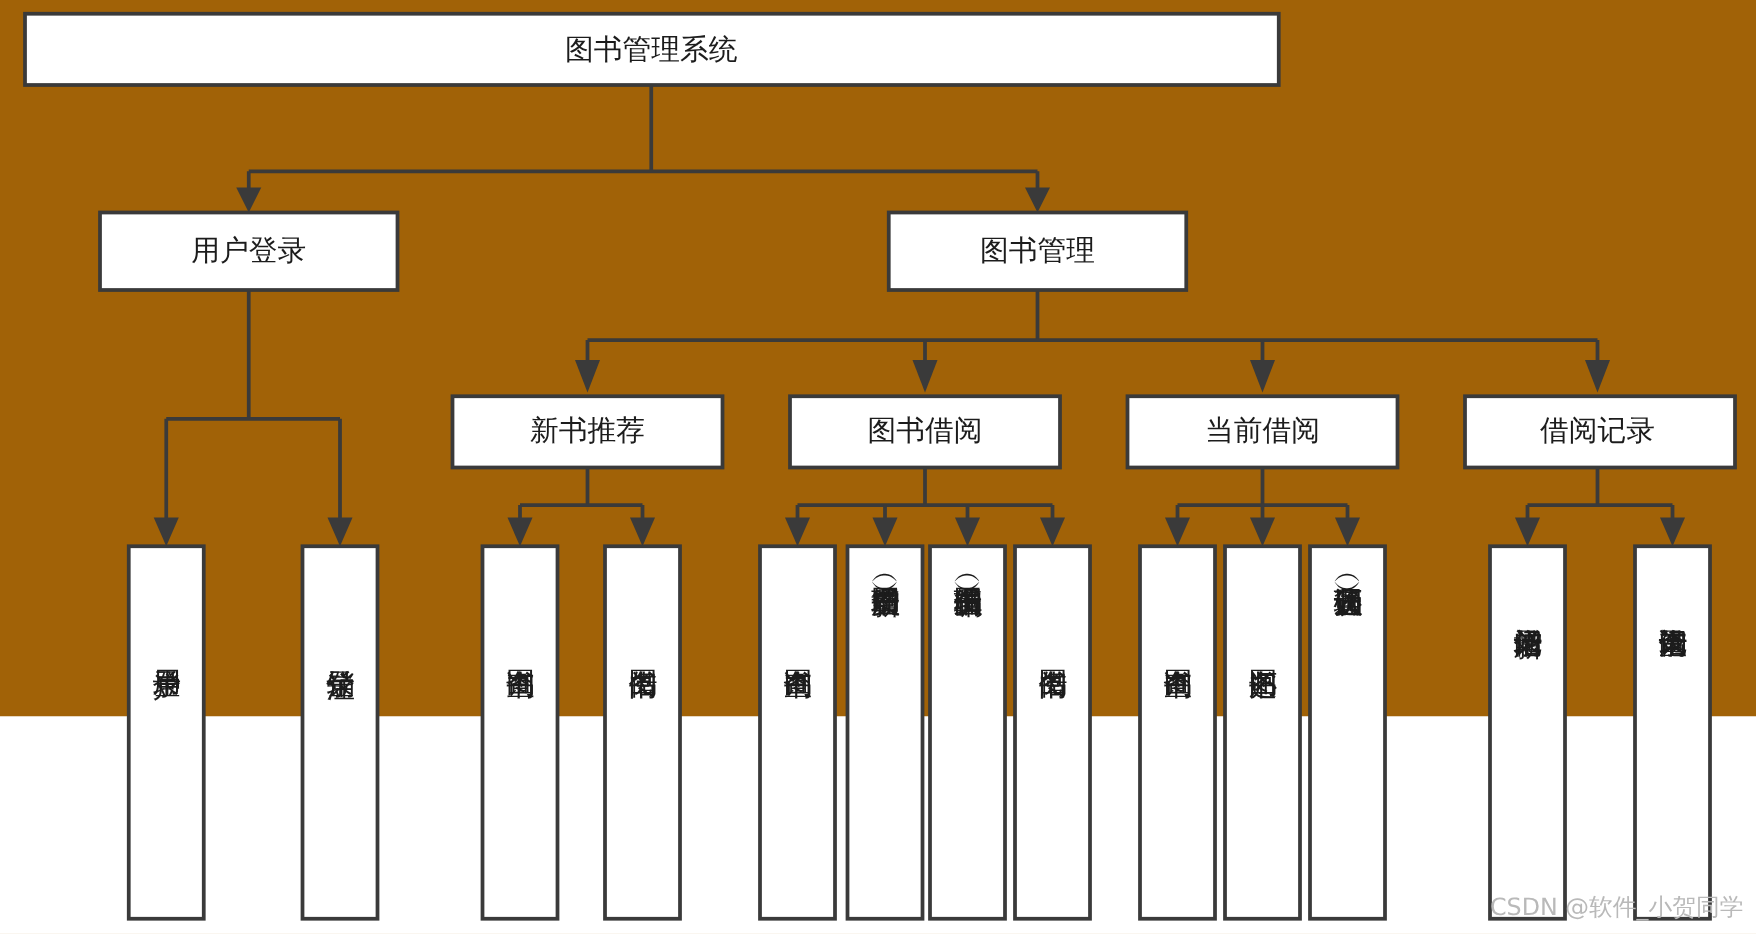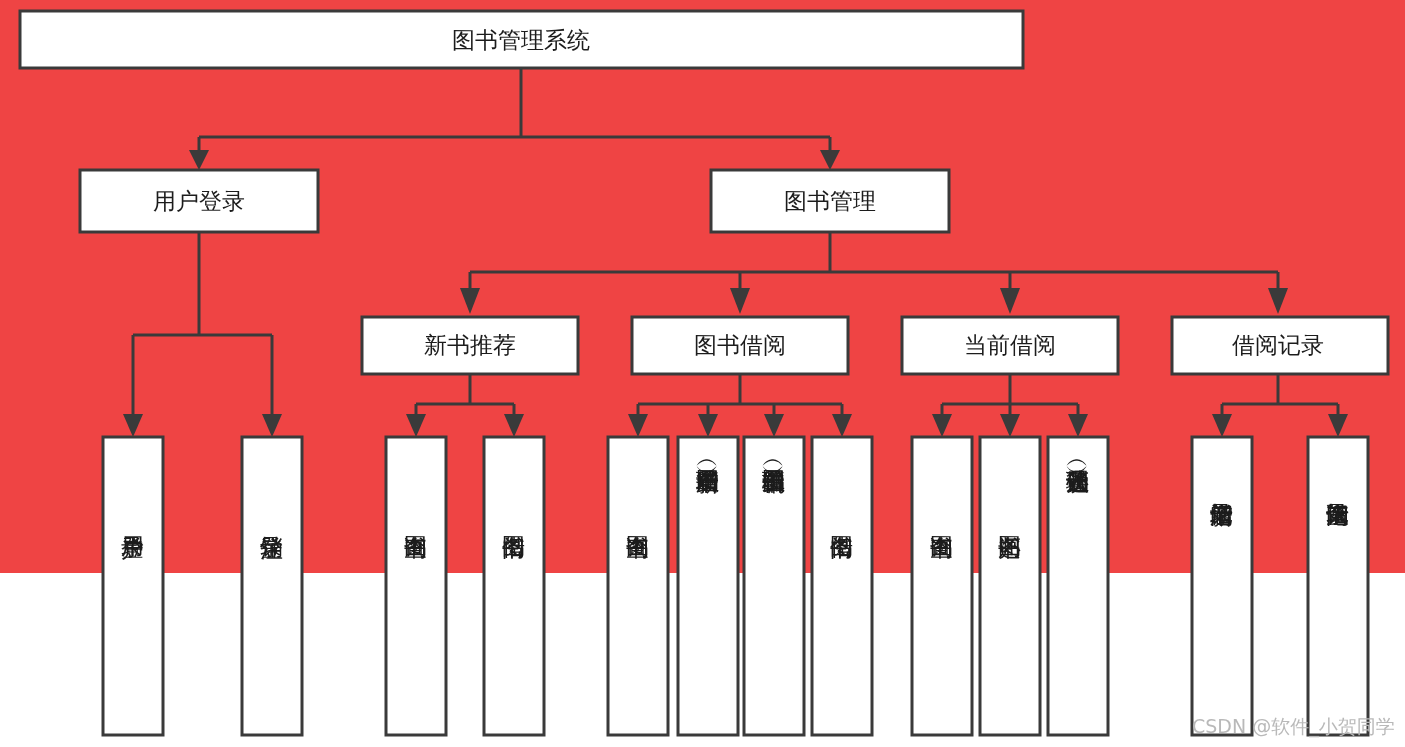--- a/index.html
+++ b/index.html
@@ -11,21 +11,21 @@
   body {
     width: 1405px;
     height: 747px;
     font-family: "DejaVu Sans", "Liberation Sans", sans-serif;
     overflow: hidden;
   }
   #diagram-root {
     position: relative;
     width: 1405px;
     height: 573px;
-    background: #ef4444;
+    background: #a16207;
     text-align: center;
   }
   svg.diagram {
     display: block;
     width: 1405px;
     height: 747px;
   }
   .node-rect {
     fill: #ffffff;
     stroke: #3a3a3a;

